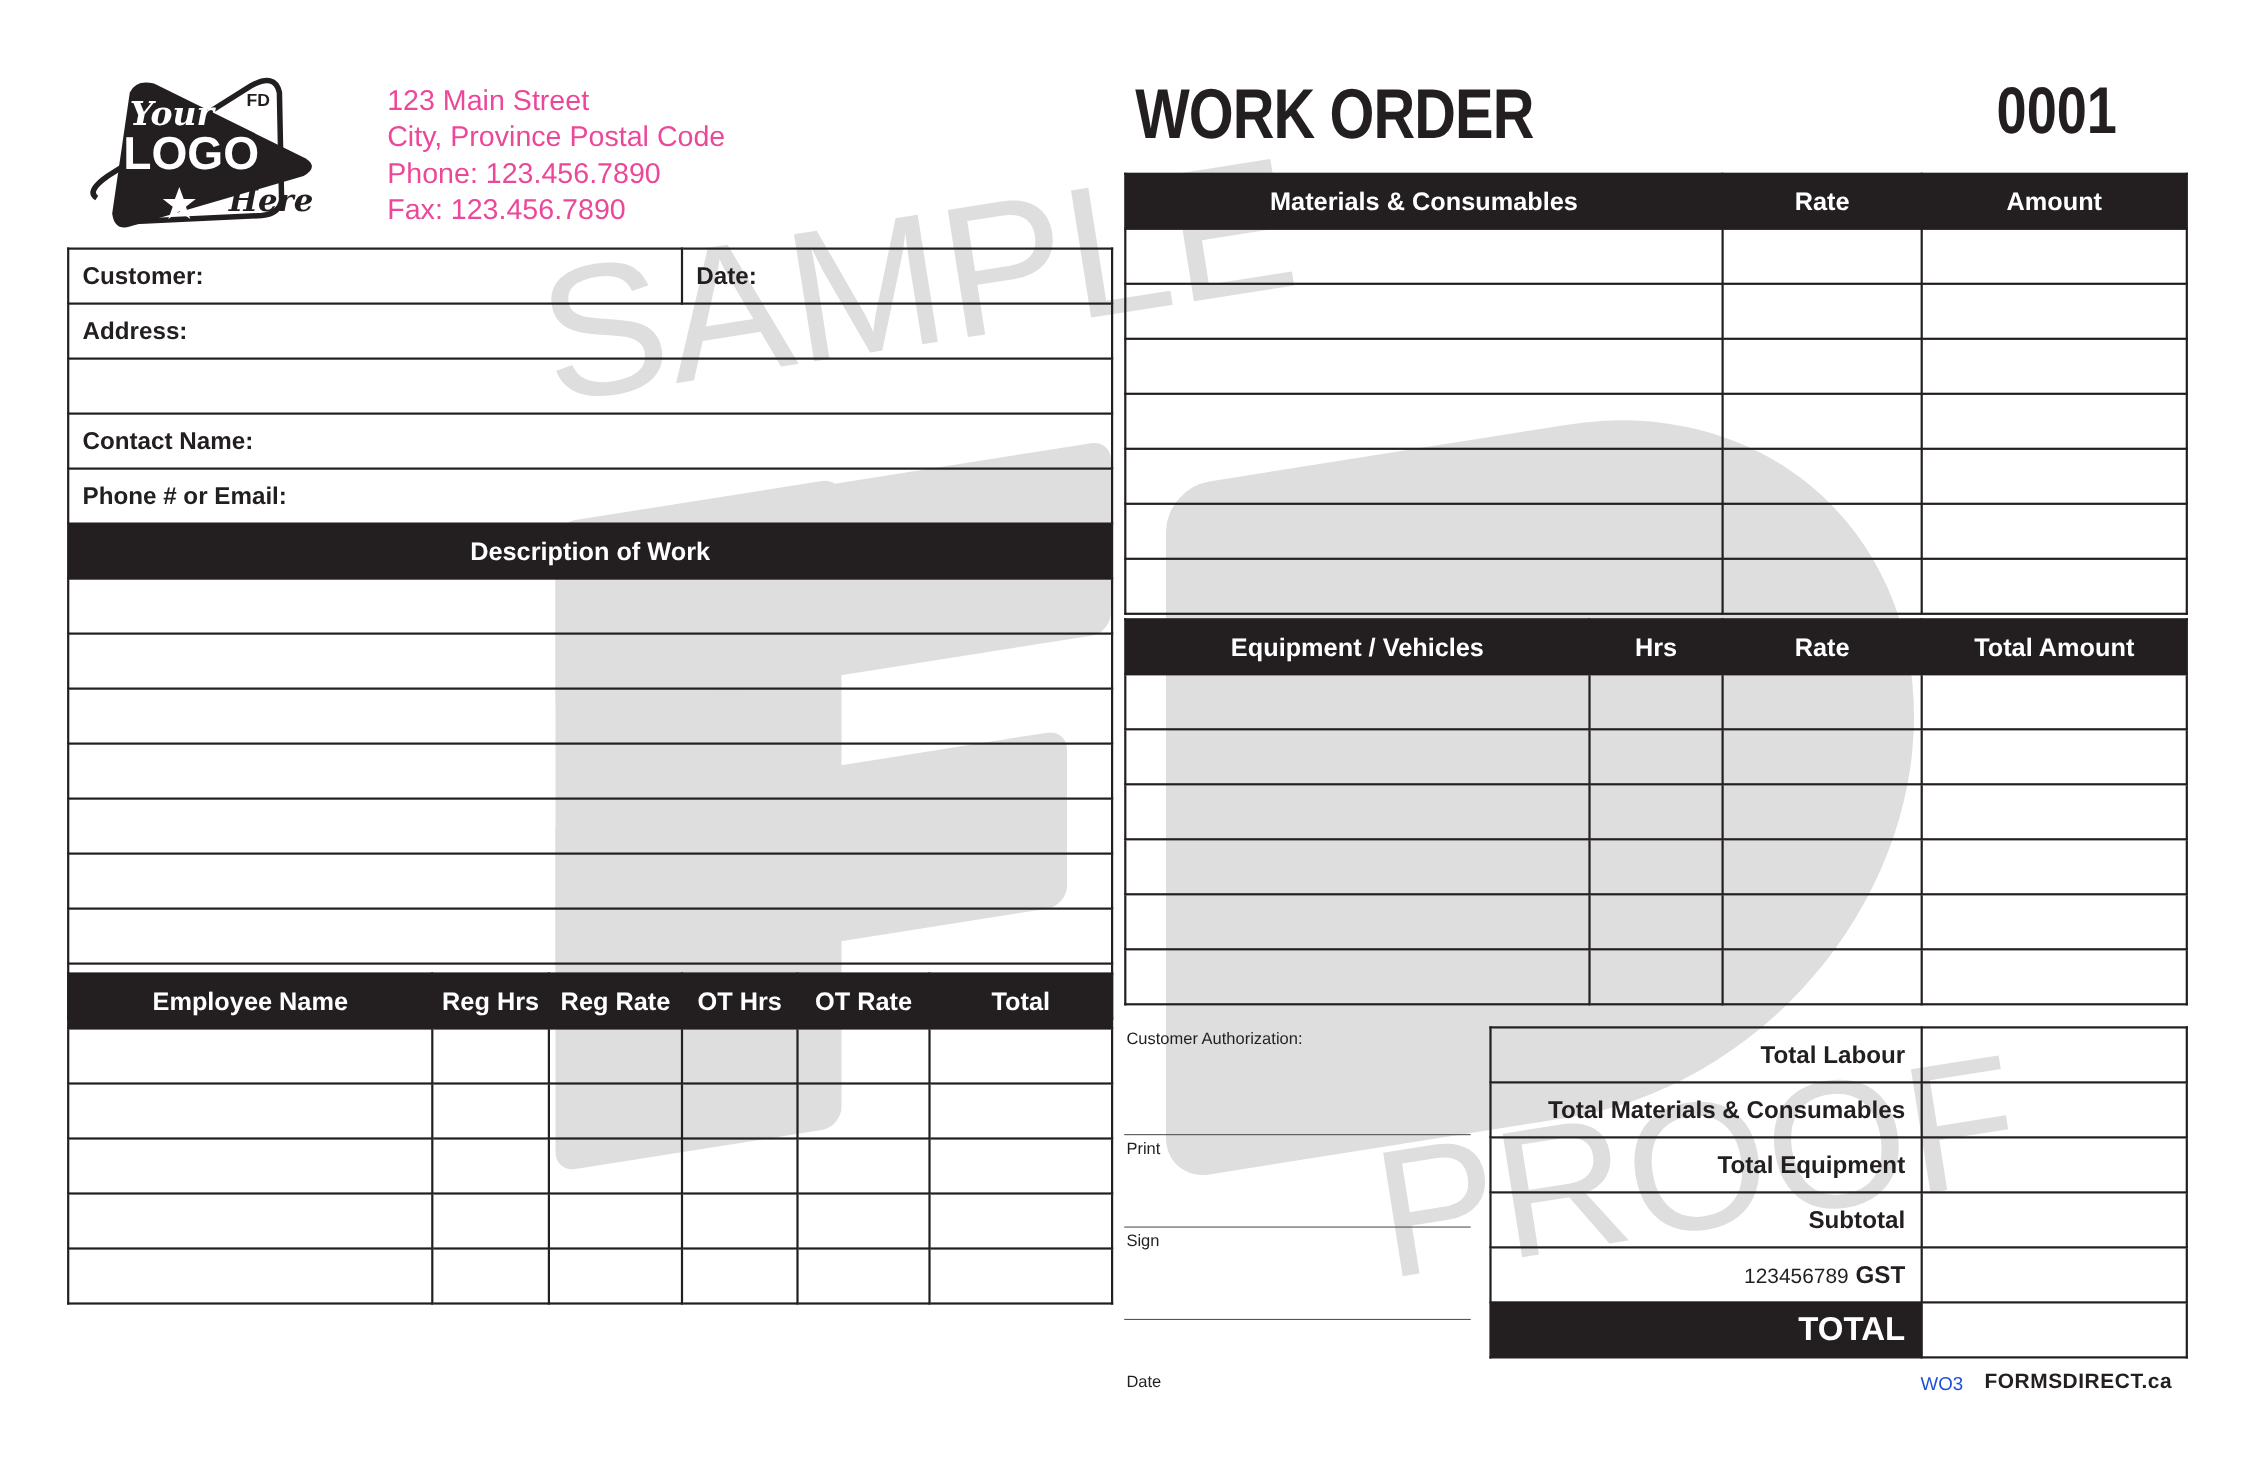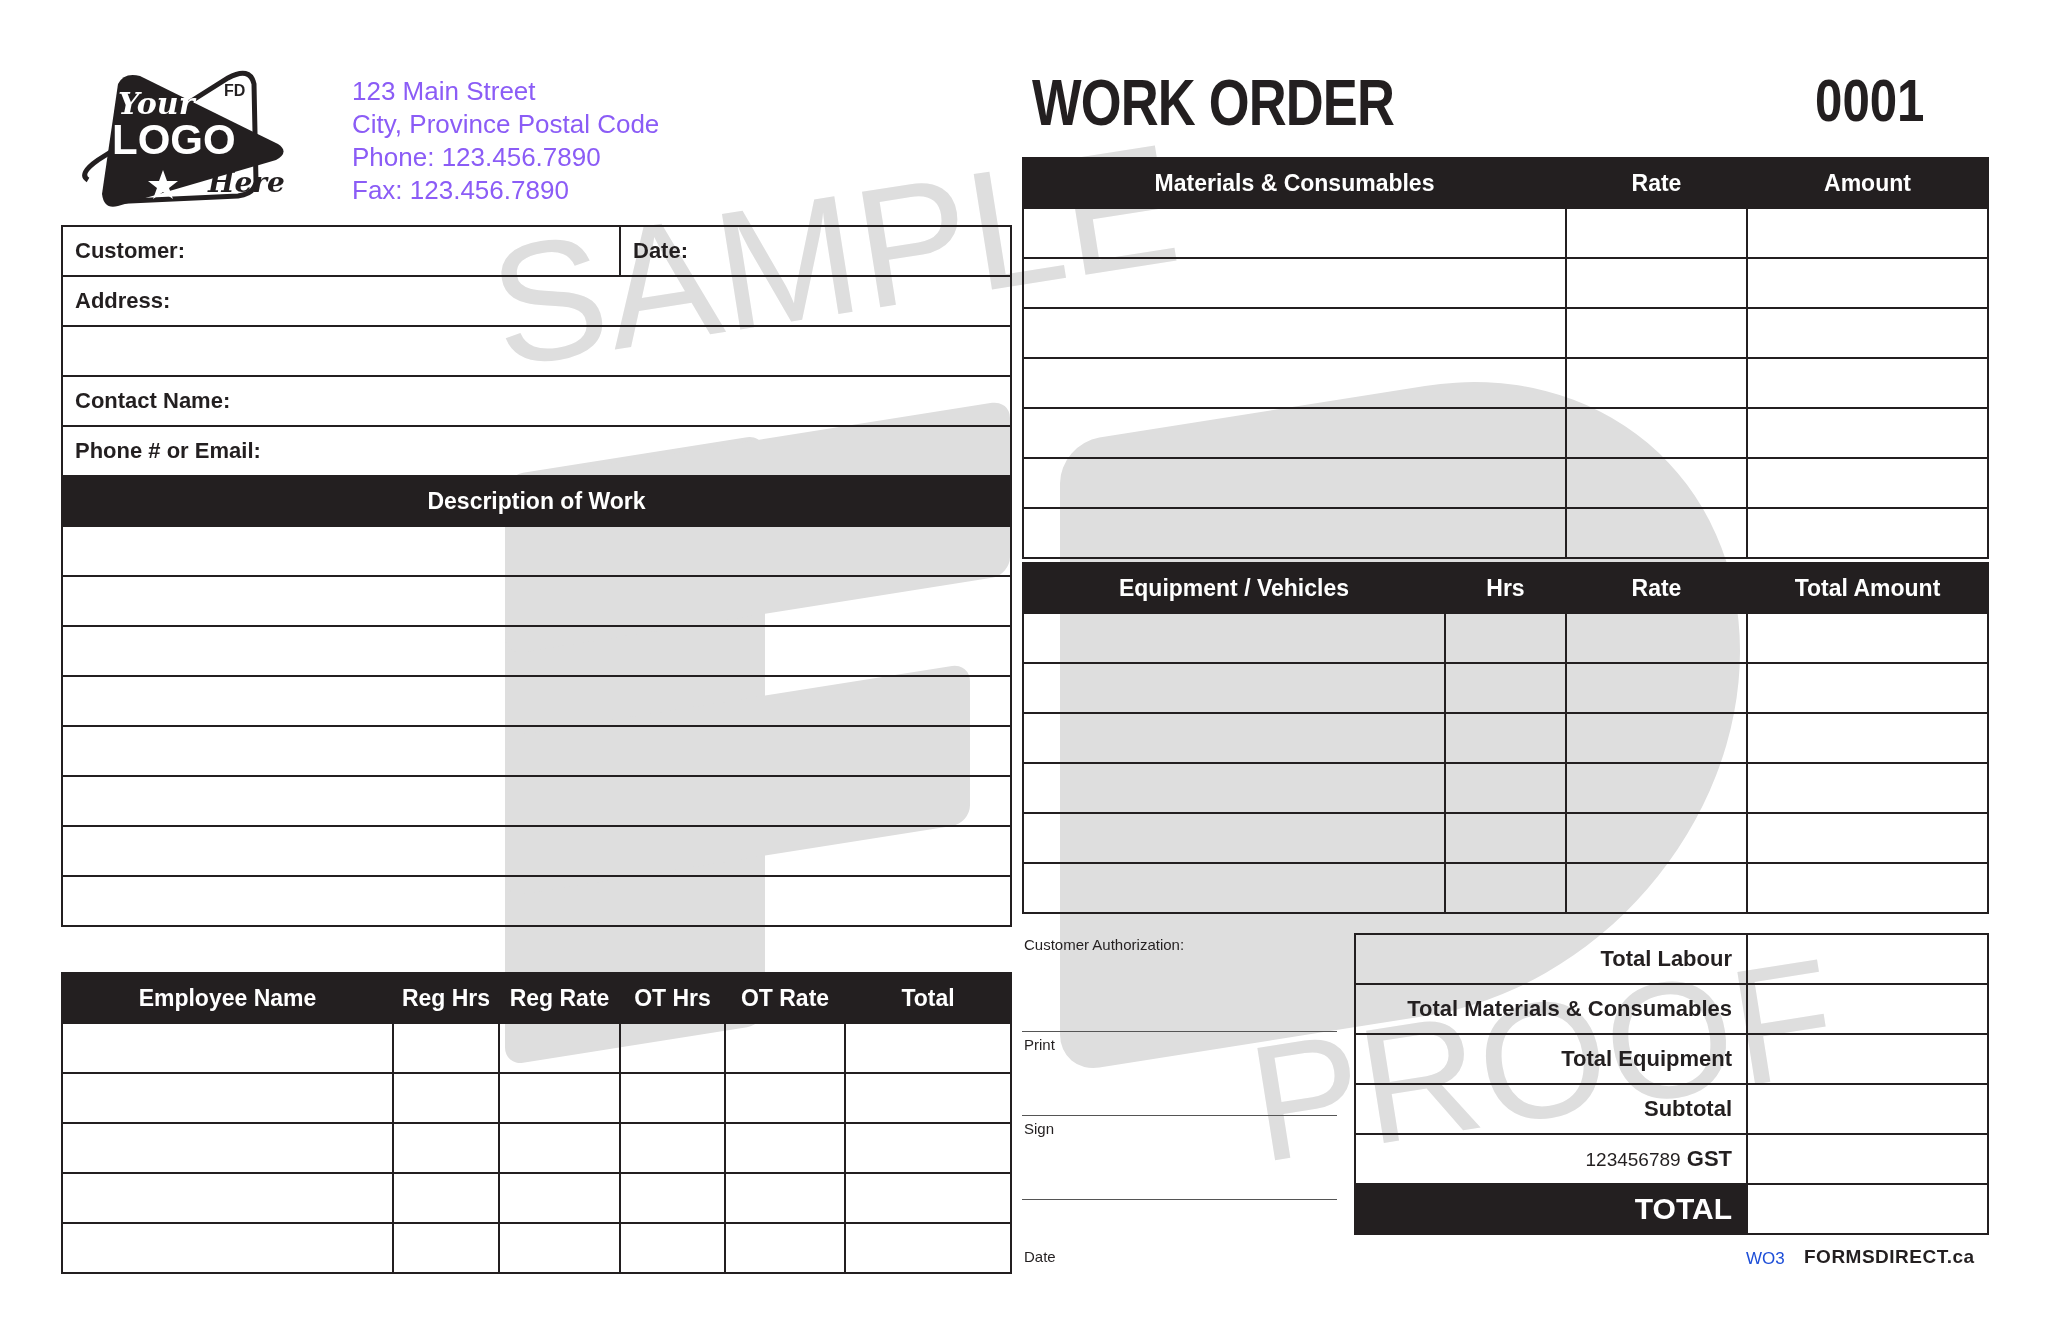--- a/index.html
+++ b/index.html
@@ -4,21 +4,21 @@
 <style>
   html, body { margin:0; padding:0; background:#ffffff; }
   body { width:2048px; height:1325px; position:relative; overflow:hidden; font-family:"Liberation Sans", sans-serif; color:#231f20; }
   .wm { position:absolute; background:#dedede; z-index:0; }
   .wm-text { position:absolute; color:#dedede; font-family:"Liberation Sans", sans-serif; z-index:0; line-height:1; white-space:nowrap; }
   .layer { position:absolute; left:0; top:0; width:1980px; height:1325px; z-index:1; }
   table.grid { position:absolute; border-collapse:collapse; table-layout:fixed; }
   table.grid td, table.grid th { border:2px solid #231f20; padding:0; height:48px; }
   table.grid th { background:#231f20; color:#fff; font-weight:bold; font-size:23px; text-align:center; }
   .lbl { font-weight:bold; font-size:22px; padding-left:12px !important; text-align:left; vertical-align:middle;margin-top:36px; }
-  .addr { position:absolute; left:352px; font-size:26px; color:#8b5cf6; line-height:33px; }
+  .addr { position:absolute; left:352px; font-size:26px; color:#ec4899; line-height:33px; }
   .title { position:absolute; left:1032px; top:66px; font-size:64px; font-weight:bold; letter-spacing:-1px; transform:scaleX(0.82); transform-origin:left top; }
   .num { position:absolute; right:56px; top:66px; font-size:60px; font-weight:bold; transform:scaleX(0.82); transform-origin:right top; }
   .sig-label { position:absolute; left:1024px; font-size:15px; color:#231f20; }
   .sig-line { position:absolute; left:1022px; width:315px; height:0; border-top:1.5px solid #555; }
   .tot-lbl { text-align:right; padding-right:14px !important; font-weight:bold; font-size:22px; }
   .footer-code { position:absolute; left:1746px; top:1249px; font-size:17px; color:#1d4ed8; }
   .footer-brand { position:absolute; left:1804px; top:1246px; font-size:19px; font-weight:900; letter-spacing:0.5px; color:#231f20; }
 </style>
 </head>
 <body>
@@ -104,21 +104,21 @@
         </tr>
     <tr>
           <td colspan="2"></td>
         </tr>
     <tr>
           <td colspan="2"></td>
         </tr>
   </tbody>
     </table>
 
-  <table class="grid" style="left:61px; top:972px; width:949px;">
+  <table class="grid" style="left:61px; top:884px; width:949px;">
     <colgroup>
         <col style="width:331px">
         <col style="width:106px">
         <col style="width:121px">
         <col style="width:105px">
         <col style="width:120px">
         <col style="width:166px">
       </colgroup>
     <tbody>
         <tr>

